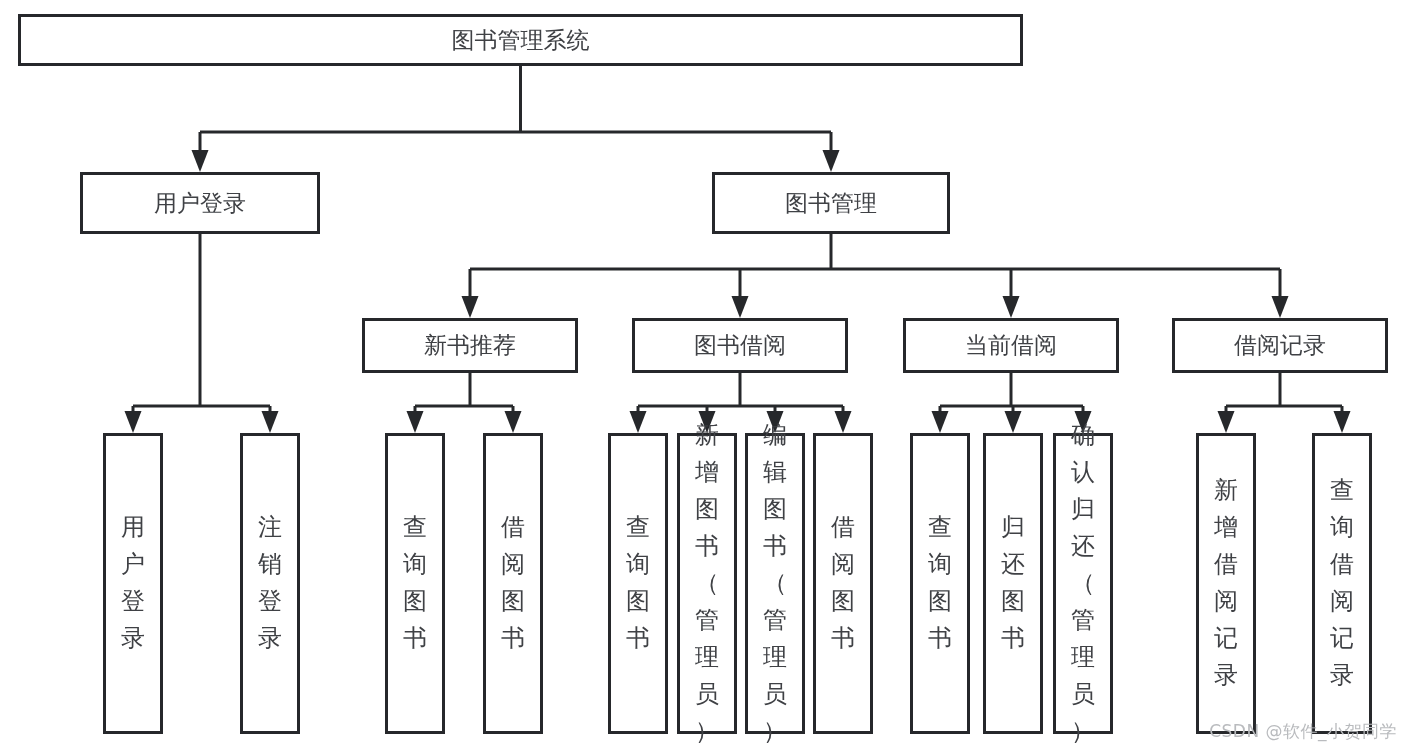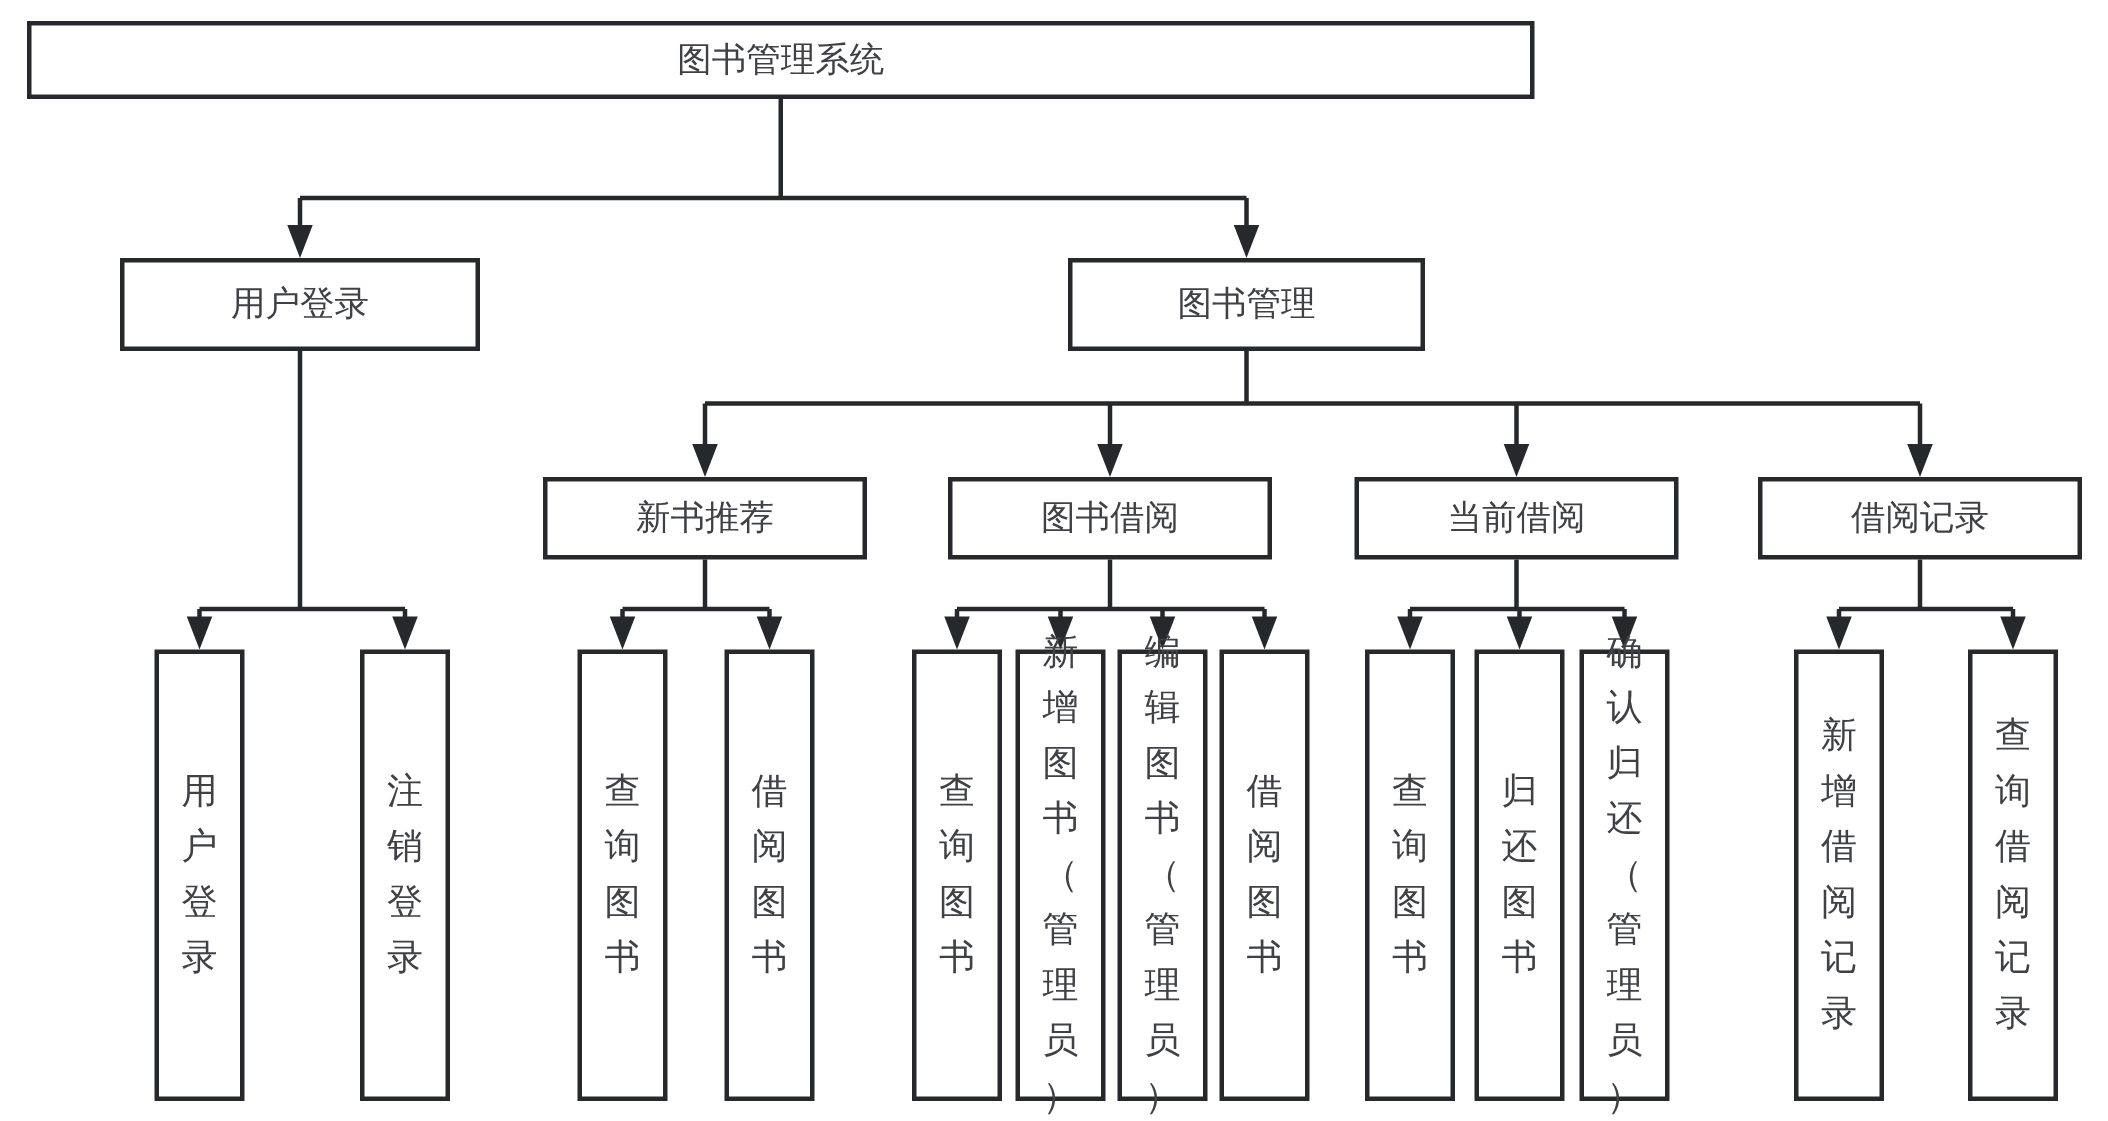--- a/index.html
+++ b/index.html
@@ -215,13 +215,14 @@
         <g>
           <rect class="node-rect" x="1197.5" y="434.5" width="57" height="298"></rect>
           <text class="node-label vertical" x="1226" y="491"><tspan x="1226" dy="0">新</tspan><tspan x="1226" dy="37">增</tspan><tspan x="1226" dy="37">借</tspan><tspan x="1226" dy="37">阅</tspan><tspan x="1226" dy="37">记</tspan><tspan x="1226" dy="37">录</tspan></text>
         </g>
         <g>
           <rect class="node-rect" x="1313.5" y="434.5" width="57" height="298"></rect>
           <text class="node-label vertical" x="1342" y="491"><tspan x="1342" dy="0">查</tspan><tspan x="1342" dy="37">询</tspan><tspan x="1342" dy="37">借</tspan><tspan x="1342" dy="37">阅</tspan><tspan x="1342" dy="37">记</tspan><tspan x="1342" dy="37">录</tspan></text>
         </g>
       </g>
     </svg>
+  <div class="watermark">CSDN @软件_小贺同学</div>
 </div>
 
 </body></html>

